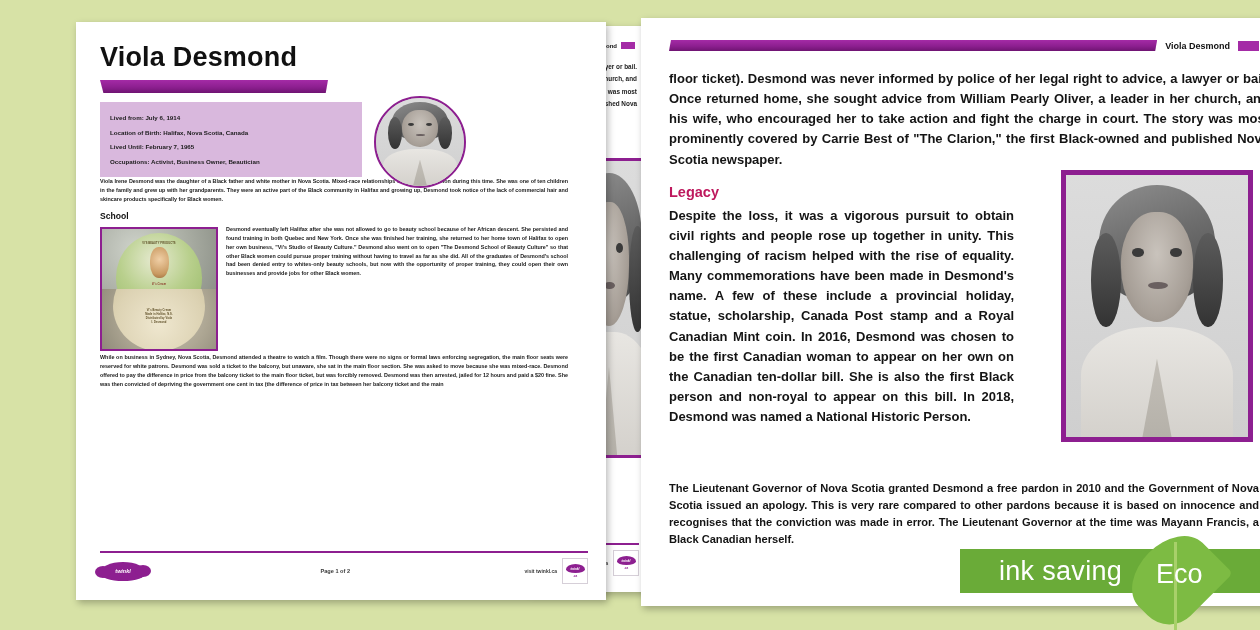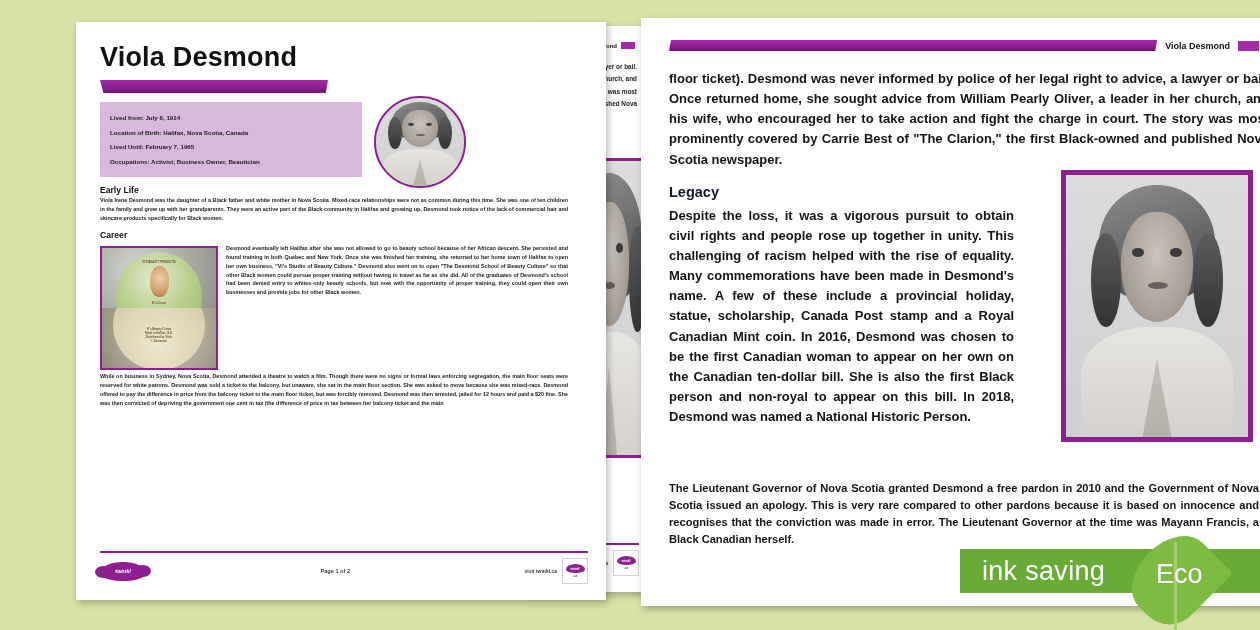--- a/index.html
+++ b/index.html
@@ -197,21 +197,21 @@
   .rp-col { width: 345px; }
   .rp-p {
     font-size: 13px;
     font-weight: bold;
     line-height: 1.55;
     color: #141414;
     text-align: justify;
     margin-bottom: 14px;
   }
   .rp-h {
-    font-size: 14.5px; font-weight: bold; color: #0f172a;
+    font-size: 14.5px; font-weight: bold; color: #be185d;
     margin: 4px 0 6px 0;
   }
   .rp-photo {
     position: absolute; right: 28px; top: 152px;
     width: 192px; height: 272px;
     border: 5px solid #8d1f90;
     background: #dcdcdc; overflow: hidden;
   }
   .rp-wide {
     position: absolute; left: 28px; right: 22px; top: 462px;
@@ -256,21 +256,21 @@
   
   #eco-badge {
     position: absolute; right: 0px; bottom: 28px;
     width: 300px; height: 62px; z-index: 9;
     display: flex; align-items: center;
   }
   .eco-bar {
     position: absolute; left: 0; top: 9px;
     width: 300px; height: 44px;
     background: #6aab38;
-    display: flex; align-items: center;
+    display: flex; align-items: center; padding-left: 17px;
   }
   .eco-ink {
     color: #ffffff; font-size: 27px; font-weight: normal;
     margin-left: 22px; letter-spacing: 0.3px;
   }
   .eco-leaf {
     position: absolute; left: 178px; top: -6px;
     width: 74px; height: 90px;
     background: #7dbb43;
     border-radius: 50% 8% 50% 50% / 60% 8% 40% 60%;
@@ -308,24 +308,23 @@
           <div class="pt-hair-r"></div>
         <div class="pt-face"></div>
         <div class="pt-eye l"></div>
           <div class="pt-eye r"></div>
         <div class="pt-mouth"></div>
         <div class="pt-body"></div>
           <div class="pt-collar"></div>
       </div>
     </div>
 
-    <div class="lp-h">Early Life</div>
     <div class="lp-p">Viola Irene Desmond was the daughter of a Black father and white mother in Nova Scotia. Mixed-race relationships were not as common during this time. She was one of ten children in the family and grew up with her grandparents. They were an active part of the Black community in Halifax and growing up, Desmond took notice of the lack of commercial hair and skincare products specifically for Black women.</div>
 
-    <div class="lp-h">Career</div>
+    <div class="lp-h">School</div>
 
     <div class="career-wrap">
       <div class="tin-frame">
         <div class="tin-half tin-top">
           <div class="tin-disc disc-green">
             <div class="disc-txt" style="top:10%">VI'S BEAUTY PRODUCTS</div>
             <div class="disc-face"></div>
             <div class="disc-txt" style="top:56%; font-style:italic; color:#8c3b2a">Vi's Cream</div>
           </div>
         </div>

